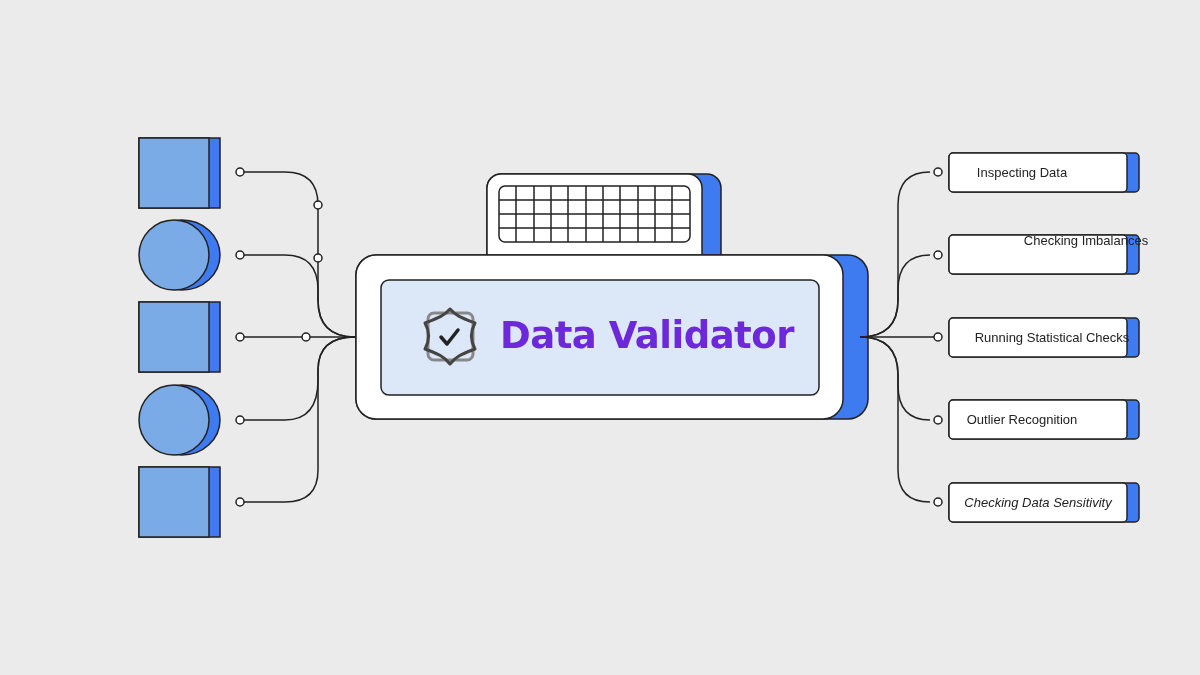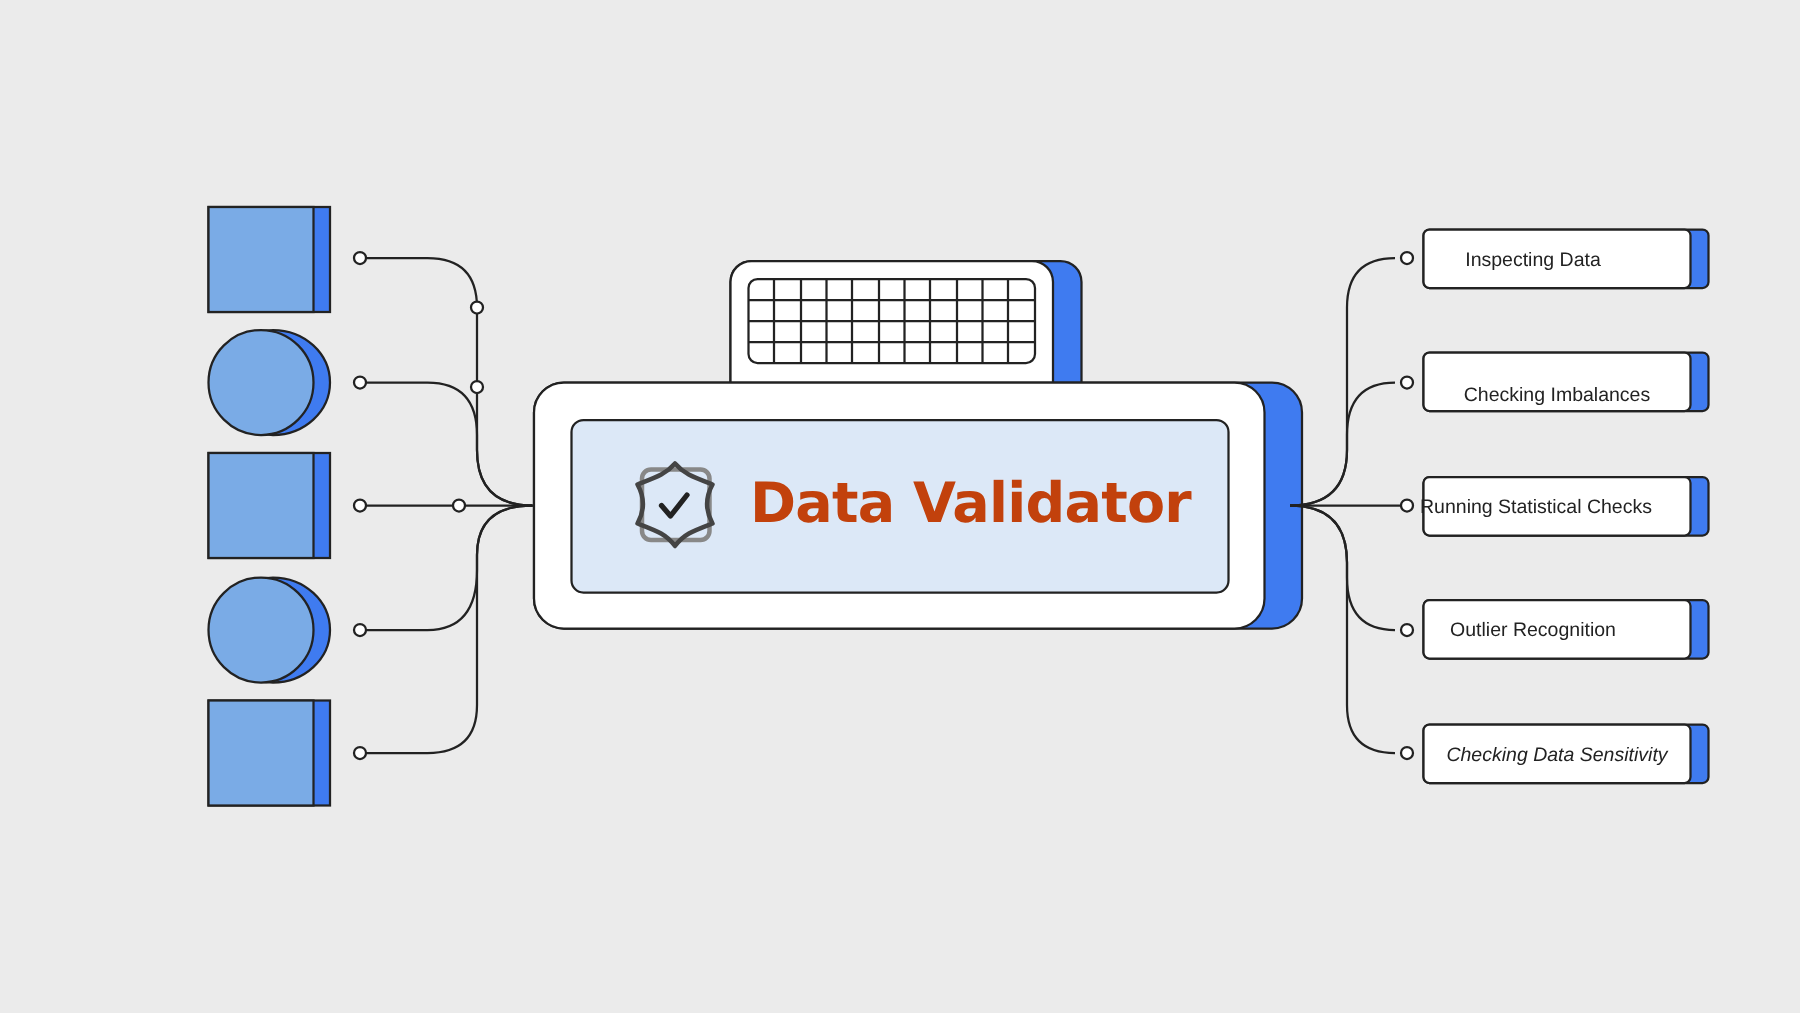--- a/index.html
+++ b/index.html
@@ -1,19 +1,19 @@
 <!DOCTYPE html>
 <html><head>
 <meta charset="utf-8">
 <style>
   html, body { margin: 0; padding: 0; }
   body { width: 1200px; height: 675px; background: #ebebeb; position: relative; overflow: hidden; font-family: "Liberation Sans", sans-serif; }
   #diagram { position: absolute; left: 0; top: 0; }
   .label-box { position: absolute; height: 39px; display: flex; align-items: center; justify-content: center; font-size: 13px; color: #222; }
-  .title { position: absolute; font-family: "DejaVu Sans", sans-serif; font-weight: bold; font-size: 37px; color: #c2410c; letter-spacing: -0.5px; }
+  .title { position: absolute; font-family: "DejaVu Sans", sans-serif; font-weight: bold; font-size: 37px; color: #6d28d9; letter-spacing: -0.5px; }
 </style>
 </head>
 <body>
 
 <svg id="diagram" width="1200" height="675" viewBox="0 0 1200 675">
   <g fill="none" stroke="#222" stroke-width="1.5">
     <path d="M240 172 H285 Q318 172 318 205 V300 Q318 337 355 337"></path>
     <path d="M240 255 H285 Q318 255 318 290 V300 Q318 337 355 337"></path>
     <path d="M240 337 H355"></path>
     <path d="M240 420 H285 Q318 420 318 380 V370 Q318 337 355 337"></path>
@@ -109,16 +109,16 @@
     <g>
         <rect x="949" y="483" width="190" height="39" rx="4" fill="#3f7bf0"></rect>
         <rect x="949" y="483" width="178" height="39" rx="4" fill="#fff"></rect>
       </g>
   </g>
 </svg>
 
 <div class="title" style="left:500px; top:314px;">Data Validator</div>
 
 <div class="label-box" style="left:950px; top:153px; width:144px;">Inspecting Data</div>
-<div class="label-box" style="left:950px; top:243px; width:176px;">Checking Imbalances</div>
-<div class="label-box" style="left:946px; top:318px; width:156px;">Running Statistical Checks</div>
+<div class="label-box" style="left:950px; top:221px; width:176px;padding-left:48px;">Checking Imbalances</div>
+<div class="label-box" style="left:974px; top:318px; width:156px;">Running Statistical Checks</div>
 <div class="label-box" style="left:950px; top:400px; width:144px;">Outlier Recognition</div>
 <div class="label-box" style="left:950px; top:483px; width:176px;font-style:italic;">Checking Data Sensitivity</div>
 
 </body></html>

